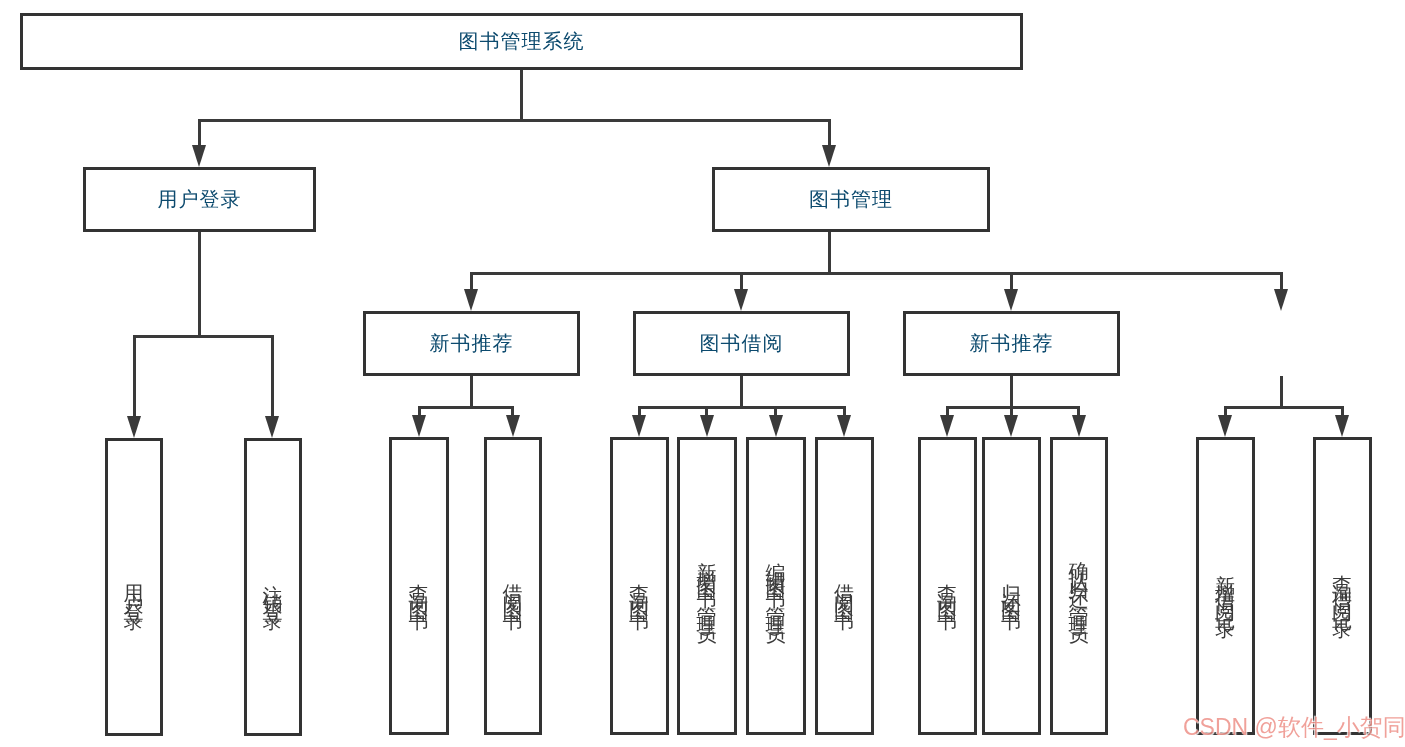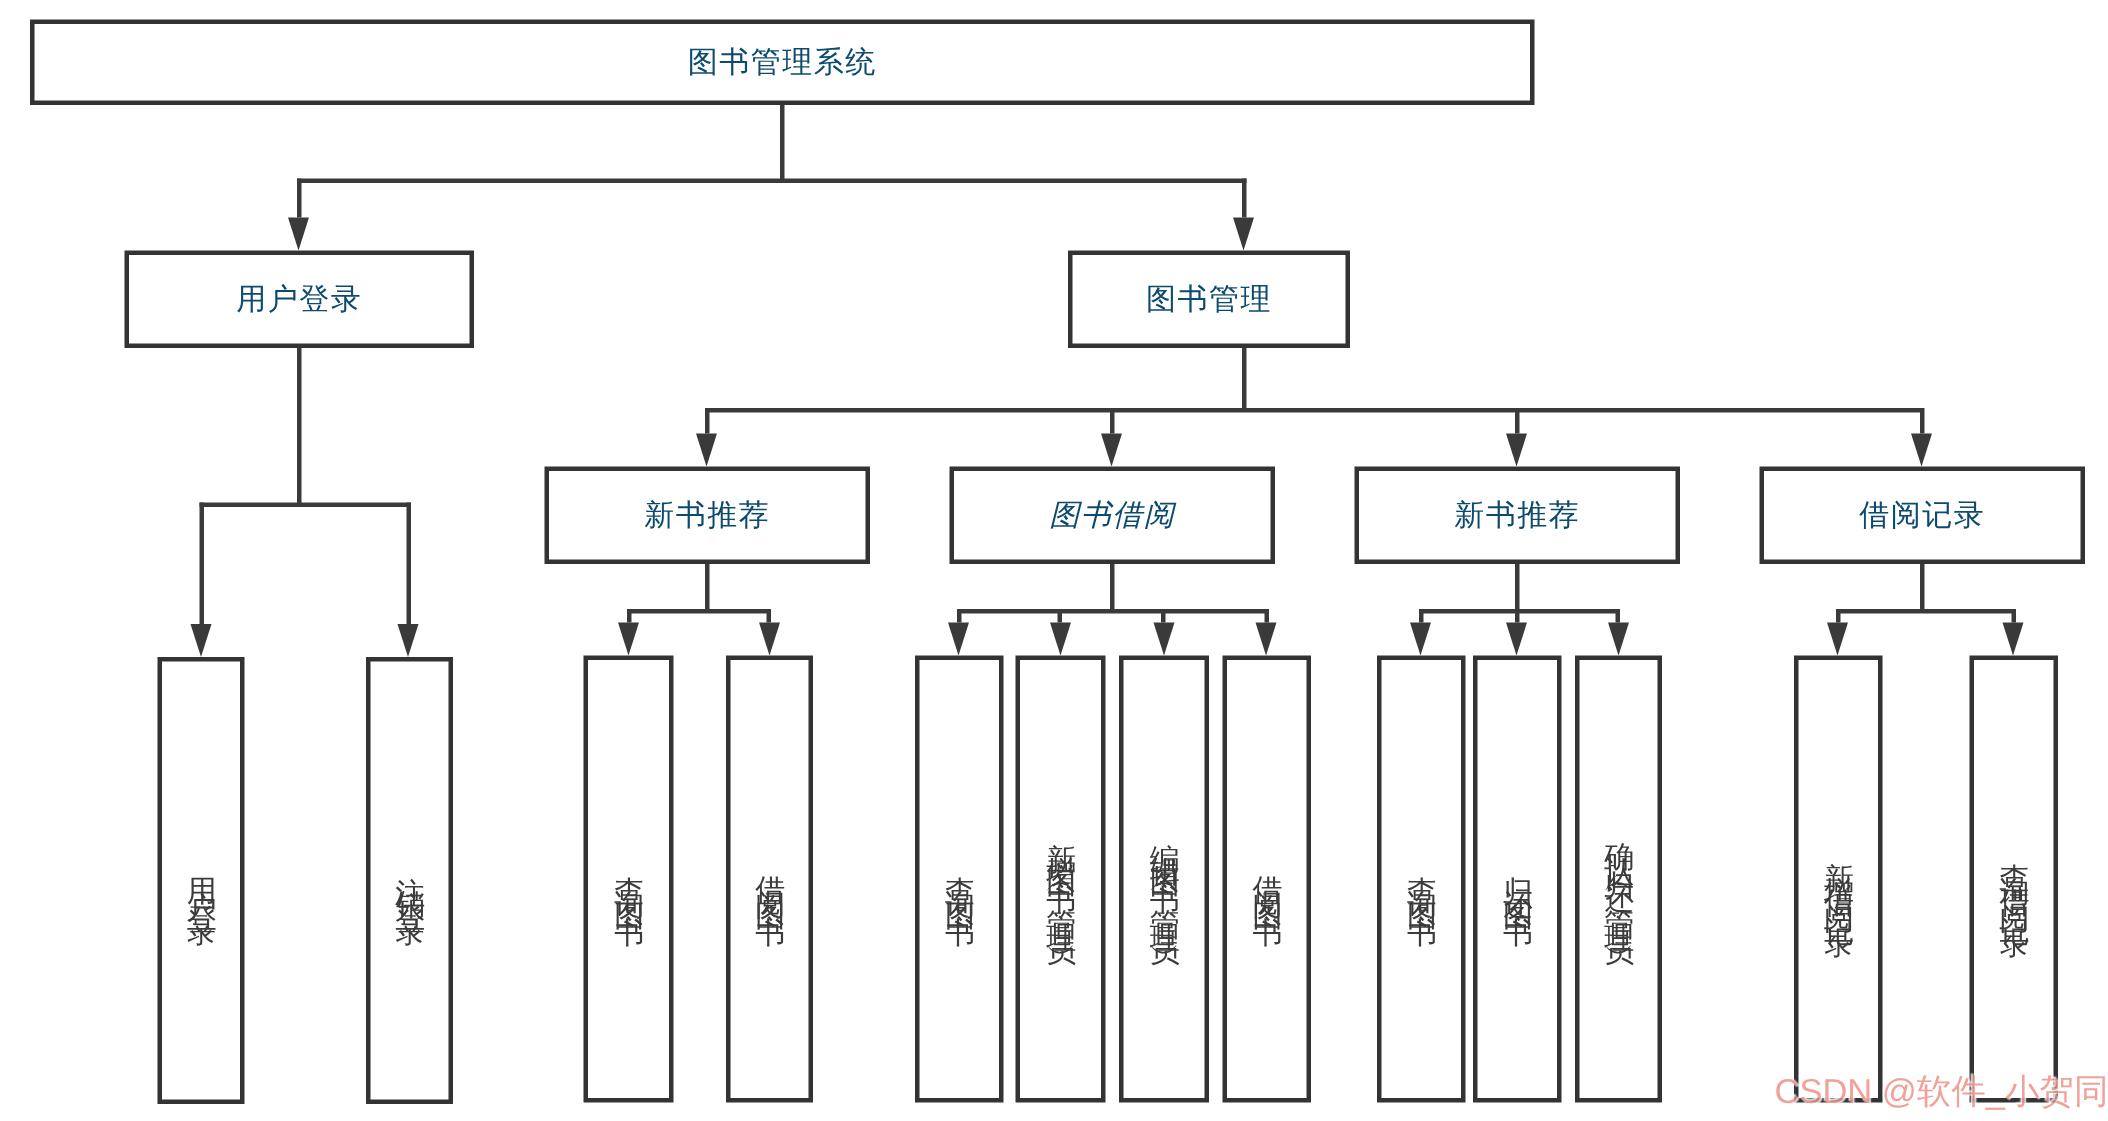--- a/index.html
+++ b/index.html
@@ -70,21 +70,21 @@
   <div class="line" style="left:520px; top:70px; width:3px; height:50px;"></div>
   <div class="line" style="left:198px; top:119px; width:633px; height:3px;"></div>
   <div class="line" style="left:198px; top:119px; width:3px; height:26px;"></div>
   <div class="arrowhead" style="left:192px; top:145px;"></div>
   <div class="line" style="left:828px; top:119px; width:3px; height:26px;"></div>
   <div class="arrowhead" style="left:822px; top:145px;"></div>
 
   <div class="box" style="left:83px; top:167px; width:233px; height:65px;">
     <span class="hlabel">用户登录</span>
   </div>
-  <div class="box" style="left:712px; top:167px; width:188px; height:65px;">
+  <div class="box" style="left:712px; top:167px; width:278px; height:65px;">
     <span class="hlabel">图书管理</span>
   </div>
 
   <div class="line" style="left:198px; top:232px; width:3px; height:104px;"></div>
   <div class="line" style="left:133px; top:335px; width:141px; height:3px;"></div>
   <div class="line" style="left:133px; top:335px; width:3px; height:81px;"></div>
   <div class="arrowhead" style="left:127px; top:416px;"></div>
   <div class="line" style="left:271px; top:335px; width:3px; height:81px;"></div>
   <div class="arrowhead" style="left:265px; top:416px;"></div>
 
@@ -95,28 +95,25 @@
   <div class="line" style="left:740px; top:272px; width:3px; height:17px;"></div>
   <div class="arrowhead" style="left:734px; top:289px;"></div>
   <div class="line" style="left:1010px; top:272px; width:3px; height:17px;"></div>
   <div class="arrowhead" style="left:1004px; top:289px;"></div>
   <div class="line" style="left:1280px; top:272px; width:3px; height:17px;"></div>
   <div class="arrowhead" style="left:1274px; top:289px;"></div>
 
   <div class="box" style="left:363px; top:311px; width:217px; height:65px;">
     <span class="hlabel">新书推荐</span>
   </div>
-  <div class="box" style="left:633px; top:311px; width:217px; height:65px;font-style:italic;">
+  <div class="box" style="left:633px; top:311px; width:217px; height:65px;">
     <span class="hlabel">图书借阅</span>
   </div>
   <div class="box" style="left:903px; top:311px; width:217px; height:65px;">
     <span class="hlabel">新书推荐</span>
-  </div>
-  <div class="box" style="left:1173px; top:311px; width:217px; height:65px;">
-    <span class="hlabel">借阅记录</span>
   </div>
 
   <div class="line" style="left:470px; top:376px; width:3px; height:32px;"></div>
   <div class="line" style="left:418px; top:406px; width:96px; height:3px;"></div>
   <div class="line" style="left:418px; top:406px; width:3px; height:9px;"></div>
   <div class="arrowhead" style="left:412px; top:415px;"></div>
   <div class="line" style="left:511px; top:406px; width:3px; height:9px;"></div>
   <div class="arrowhead" style="left:506px; top:415px;"></div>
 
   <div class="line" style="left:740px; top:376px; width:3px; height:32px;"></div>

